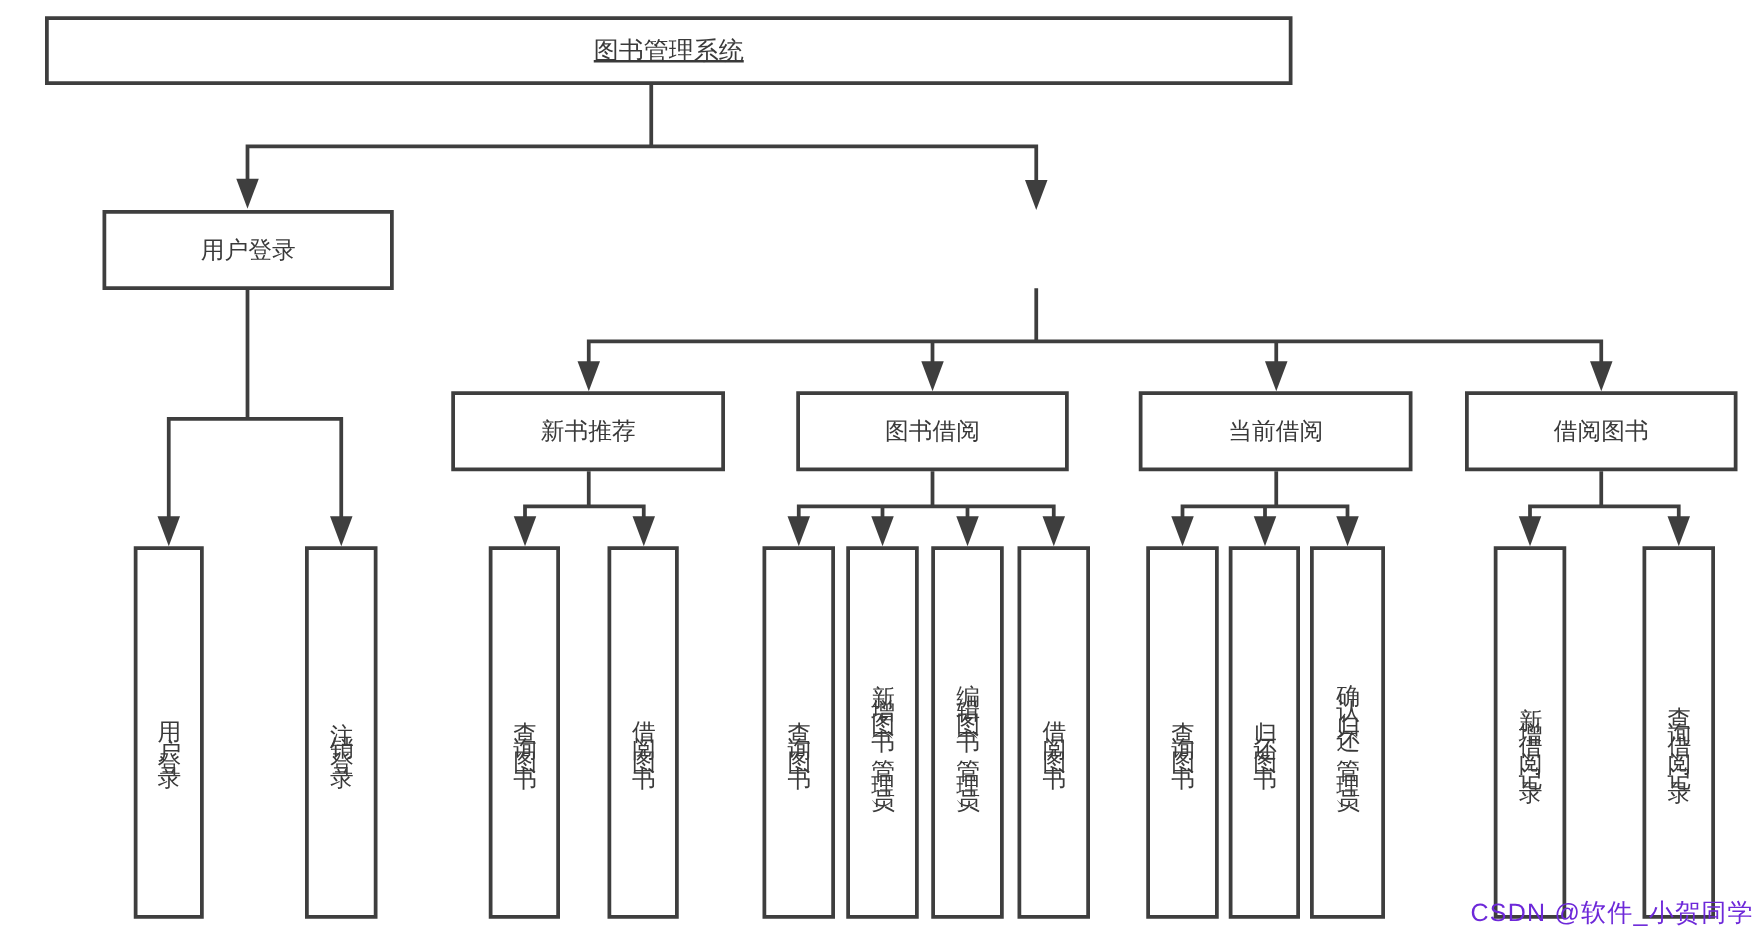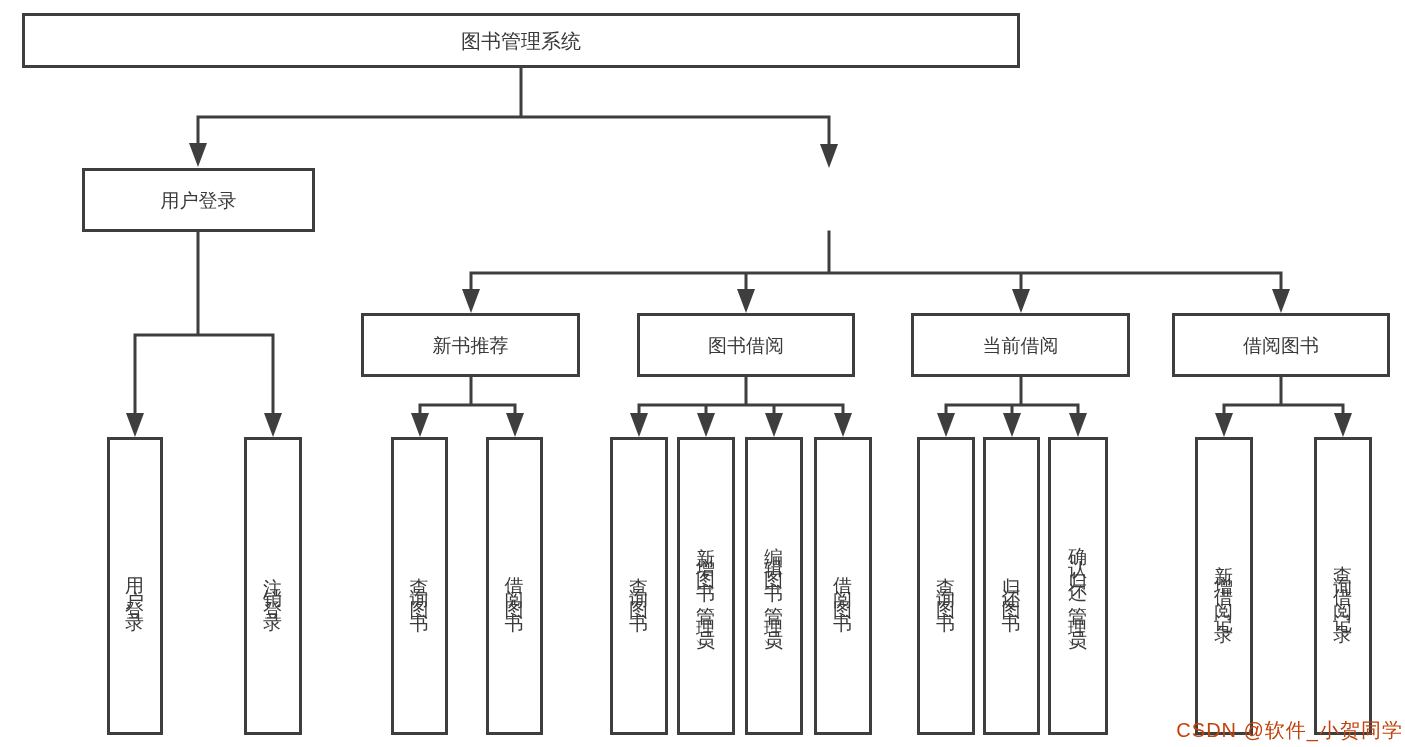--- a/index.html
+++ b/index.html
@@ -36,21 +36,21 @@
     stroke:#3e3e3e;
     stroke-width:3;
     fill:none;
     stroke-linecap:square;
   }
   .arrow-head{fill:#3e3e3e;stroke:none;}
   #watermark{
     position:absolute;
     right:2px;bottom:3px;
     font-size:20px;
-    color:#c2410c;
+    color:#6d28d9;
     white-space:nowrap;
     letter-spacing:1px;
   }
 </style>
 </head>
 <body>
 
 <div id="canvas">
 
   <svg id="connectors" viewBox="0 0 1405 747" xmlns="http://www.w3.org/2000/svg">
@@ -89,21 +89,21 @@
       <polygon class="arrow-head" points="1003,413 1021,413 1012,437"></polygon>
       <polygon class="arrow-head" points="1069,413 1087,413 1078,437"></polygon>
     </g>
     <g>
       <path class="connector-line" d="M1281 377 V405 M1224 405 H1343 M1224 405 V416 M1343 405 V416"></path>
       <polygon class="arrow-head" points="1215,413 1233,413 1224,437"></polygon>
       <polygon class="arrow-head" points="1334,413 1352,413 1343,437"></polygon>
     </g>
   </svg>
 
-  <div class="node h-node root-node" style="left:22px;top:13px;width:998px;height:55px;">
+  <div class="node h-node root-node" style="left:36px;top:13px;width:998px;height:55px;text-decoration:underline;">
     <span class="label">图书管理系统</span>
   </div>
 
   <div class="node h-node" style="left:82px;top:168px;width:233px;height:64px;">
     <span class="label">用户登录</span>
   </div>
 
   <div class="node h-node" style="left:361px;top:313px;width:219px;height:64px;">
     <span class="label">新书推荐</span>
   </div>

